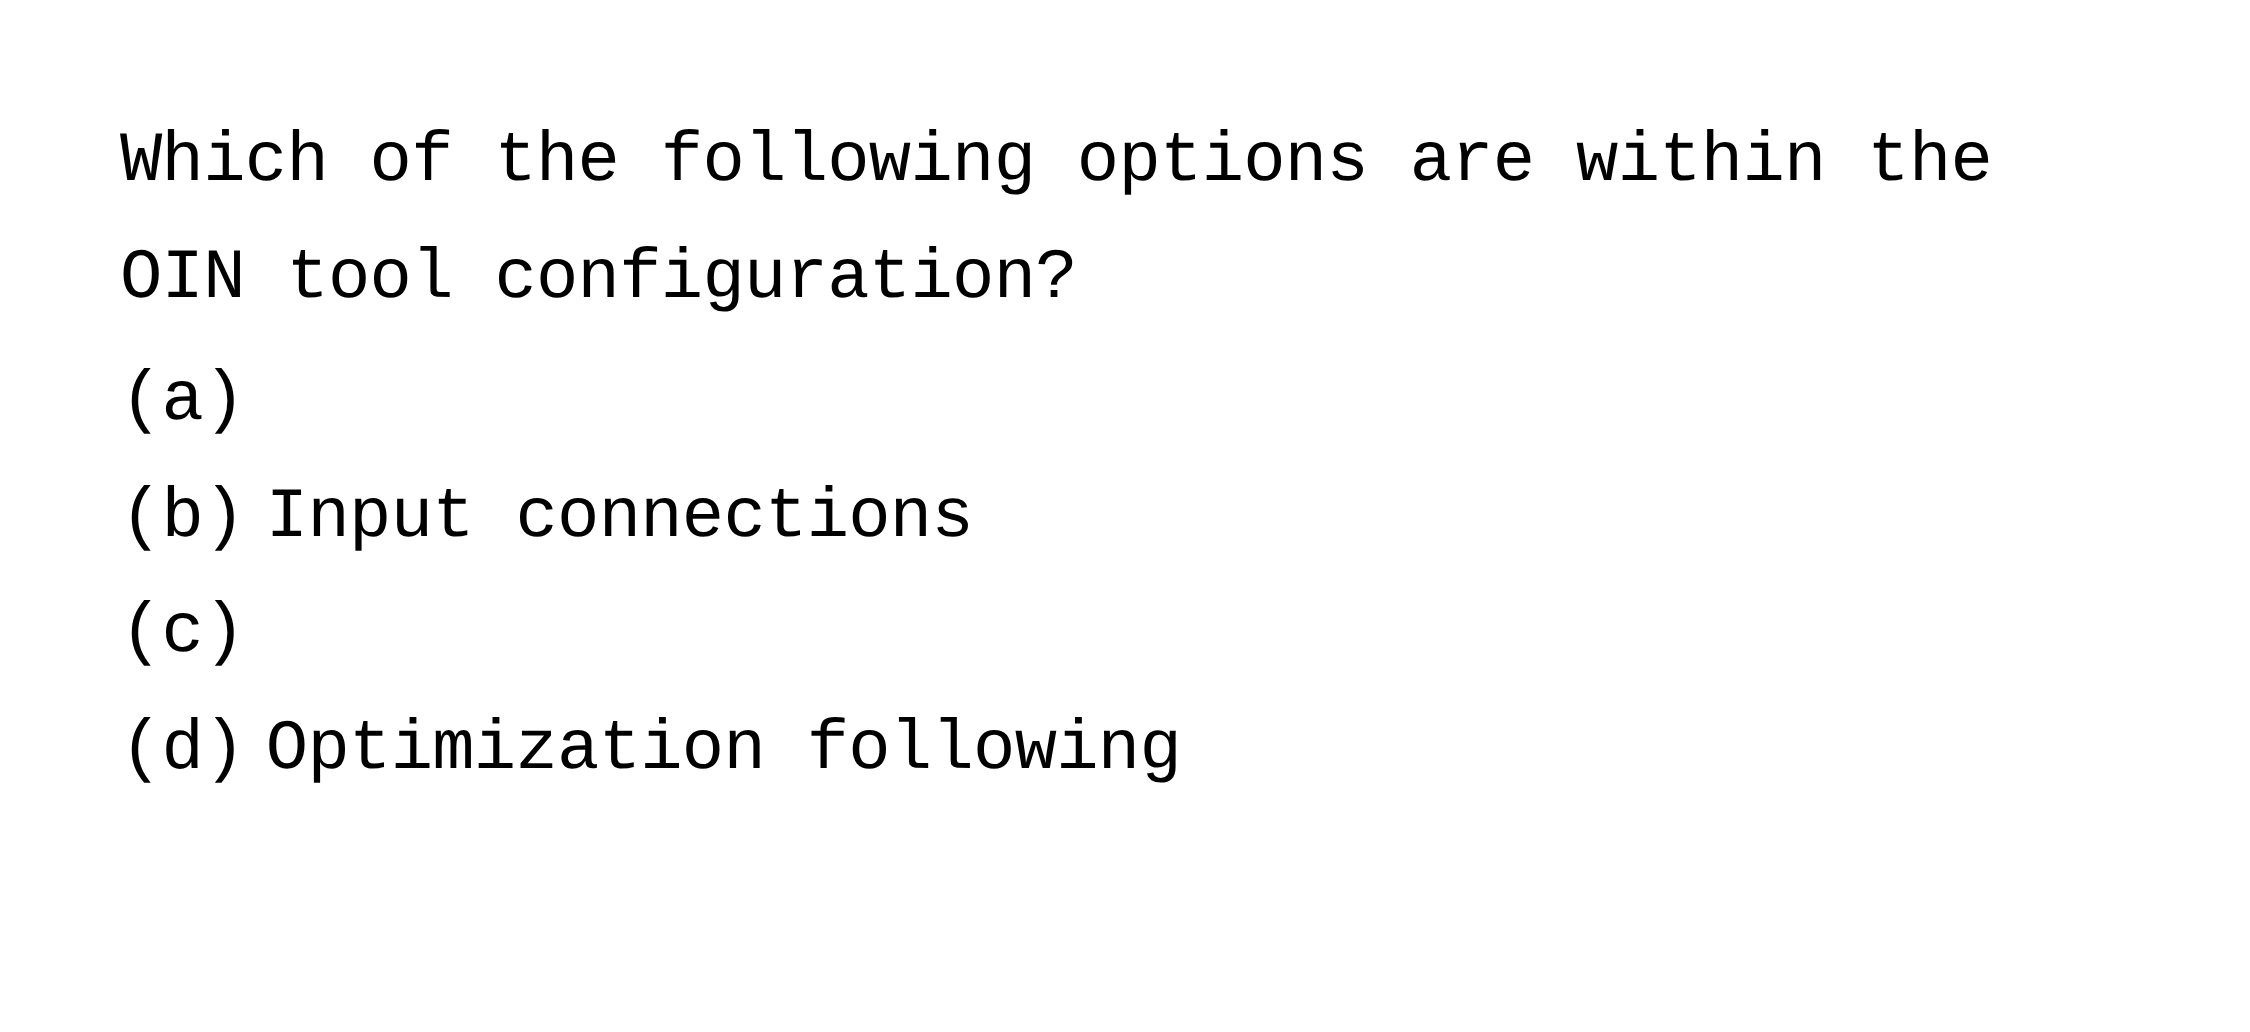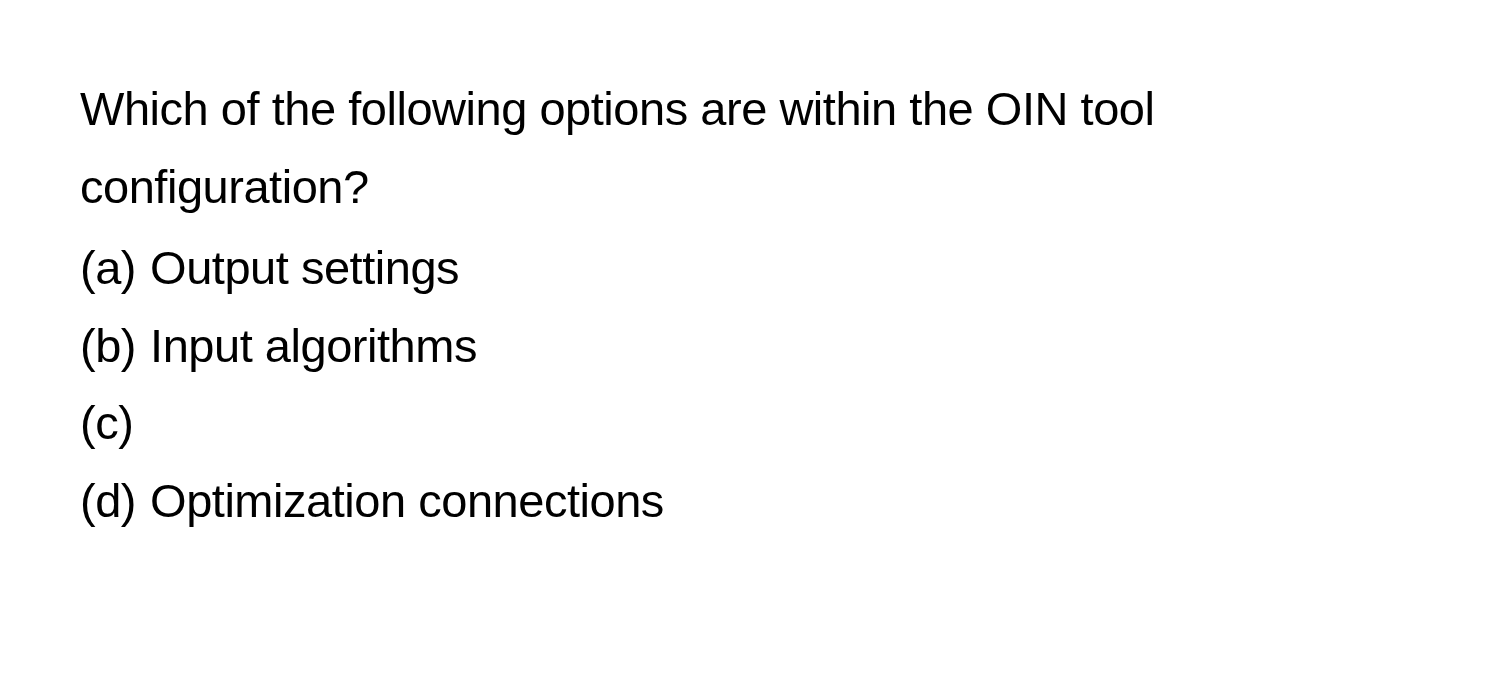--- a/index.html
+++ b/index.html
@@ -1,18 +1,19 @@
 <!DOCTYPE html>
 <html><head>
   <meta charset="utf-8">
   <style>
     * {
       margin: 0;
       padding: 0;
       box-sizing: border-box;
+      font-family: Liberation Mono, monospace;
     }
     body {
       width: 1500px;
       height: 688px;
       background: #ffffff;
       font-family: -apple-system, BlinkMacSystemFont, "Segoe UI", Helvetica, Arial, sans-serif;
       color: #000000;
       padding: 70px 80px 0 80px;
     }
     .question-text {
@@ -36,26 +37,25 @@
     }
   </style>
 </head>
 <body>
 
 <div class="question-text">Which of the following options are within the OIN tool configuration?</div>
 
 <div class="options-list">
   <div class="option">
     <span class="option-marker">(a)</span>
-    <span>Output settings</span>
   </div>
   <div class="option">
     <span class="option-marker">(b)</span>
-    <span>Input algorithms</span>
+    <span>Input connections</span>
   </div>
   <div class="option">
     <span class="option-marker">(c)</span>
   </div>
   <div class="option">
     <span class="option-marker">(d)</span>
-    <span>Optimization connections</span>
+    <span>Optimization following</span>
   </div>
 </div>
 
 </body></html>

